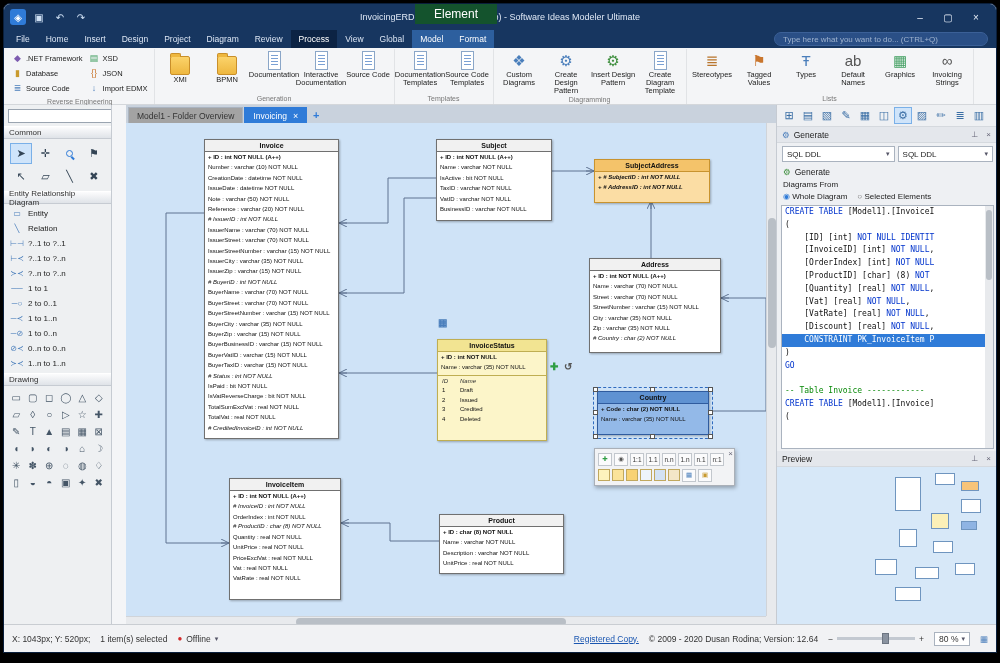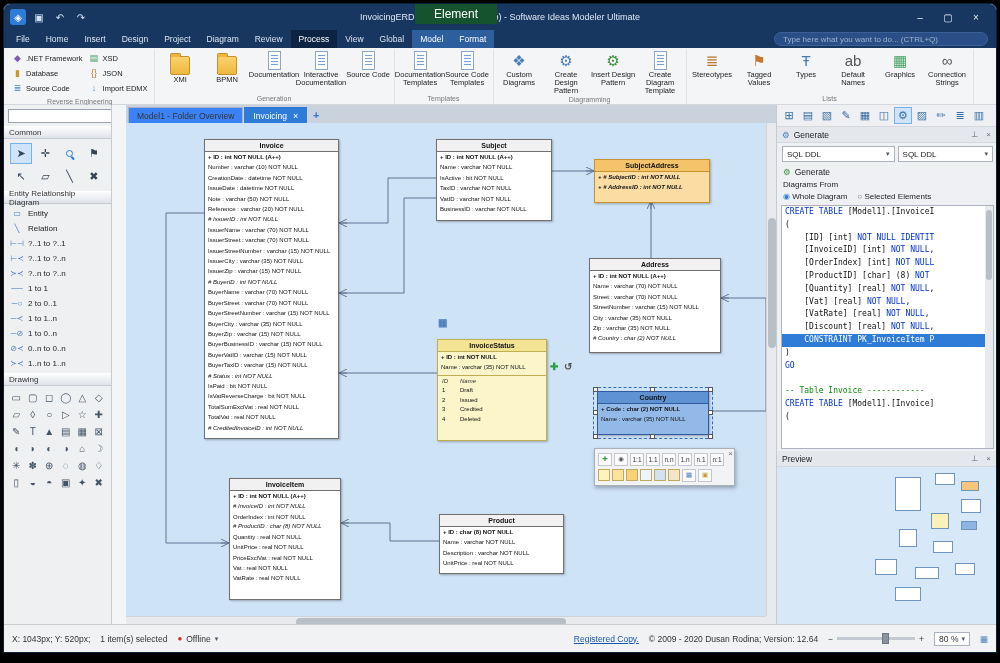--- a/index.html
+++ b/index.html
@@ -47,21 +47,21 @@
 .tool{height:21px;border:1px solid transparent;display:flex;align-items:center;justify-content:center;font-size:11px;color:#345}
 .tool.sel{background:#cfe4fa;border-color:#7ab0e8}
 .erdlist{padding:2px 0}
 .erditem{height:15px;display:flex;align-items:center;gap:4px;padding:0 6px;font-size:8px;color:#222}
 .erditem .ic{width:14px;font-size:8px;color:#4a7ebb;text-align:center;flex:0 0 14px}
 .drawgrid{display:grid;grid-template-columns:repeat(6,1fr);padding:3px 4px;row-gap:1px}
 .dtool{height:16px;display:flex;align-items:center;justify-content:center;font-size:10px;color:#456}
 
 .center{position:absolute;left:122px;top:101px;width:650px;height:521px;background:#c9d2dd}
 .doctabs{height:18px;display:flex;align-items:flex-end;padding-left:2px;gap:1px}
-.dtab{height:16px;display:flex;align-items:center;gap:6px;padding:0 8px;font-size:8.5px;background:#3b82f6;border:1px solid #aab3bf;border-bottom:none;color:#333;white-space:nowrap}
+.dtab{height:16px;display:flex;align-items:center;gap:6px;padding:0 8px;font-size:8.5px;background:#a3a3a3;border:1px solid #aab3bf;border-bottom:none;color:#333;white-space:nowrap}
 .dtab.active{background:#2f7bd8;border-color:#2f7bd8;color:#fff}
 .dtab .x{font-size:9px}
 .plustab{width:16px;height:16px;display:flex;align-items:center;justify-content:center;color:#2f7bd8;font-weight:bold;font-size:11px}
 .canvas{position:absolute;left:0;top:18px;width:640px;height:493px;background:#cfe3f7;overflow:hidden}
 .canvas svg{position:absolute;left:0;top:0}
 .vscroll{position:absolute;left:640px;top:18px;width:10px;height:493px;background:#e8eaed;border-left:1px solid #d0d4d9}
 .vthumb{position:absolute;left:1px;width:8px;top:95px;height:130px;background:#b9bfc6;border-radius:4px}
 .hscroll{position:absolute;left:0;top:511px;width:640px;height:10px;background:#e8eaed;border-top:1px solid #d0d4d9}
 .hthumb{position:absolute;top:1px;height:8px;left:170px;width:270px;background:#b9bfc6;border-radius:4px}
 .scorner{position:absolute;left:640px;top:511px;width:10px;height:10px;background:#e8eaed}
@@ -268,21 +268,21 @@
           <div class="rbtn">
             <span class="ic" style="color: rgb(85, 85, 85);">ab</span>
             <span>Default Names</span>
           </div>
           <div class="rbtn">
             <span class="ic" style="color: rgb(63, 158, 95);">▦</span>
             <span>Graphics</span>
           </div>
           <div class="rbtn">
             <span class="ic" style="color: rgb(85, 85, 85);">∞</span>
-            <span>Connection Strings</span>
+            <span>Invoicing Strings</span>
           </div>
         </div>
         <div class="rg-caption">Lists</div>
       </div>
     </div>
 
   <div class="toolbox">
     <div class="tbsearch">
       <input style="">
 

